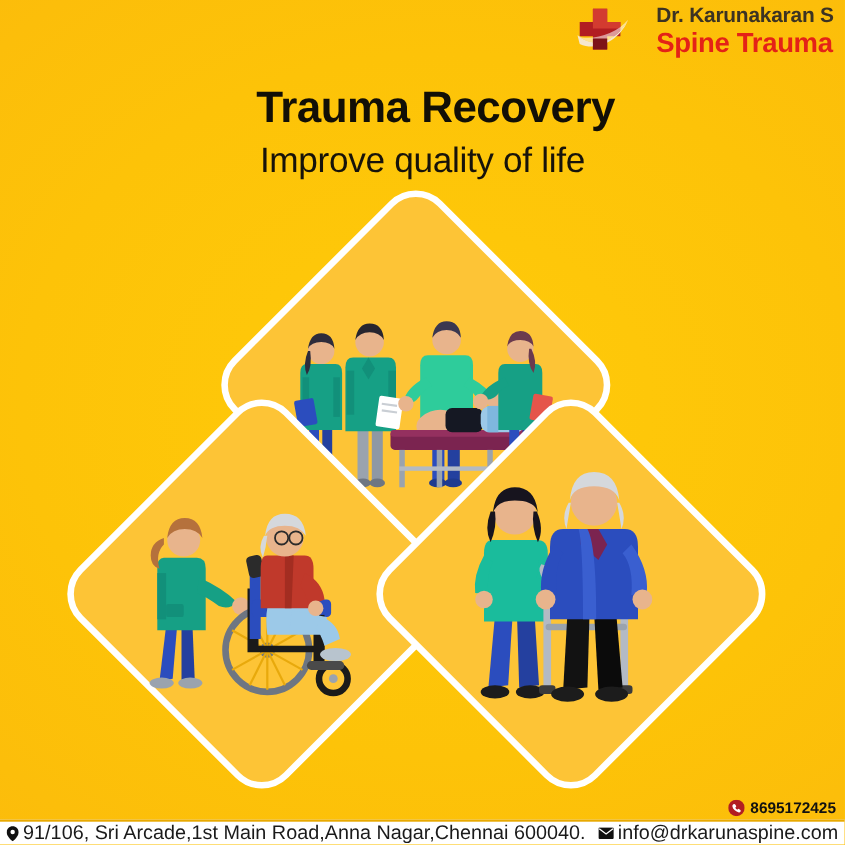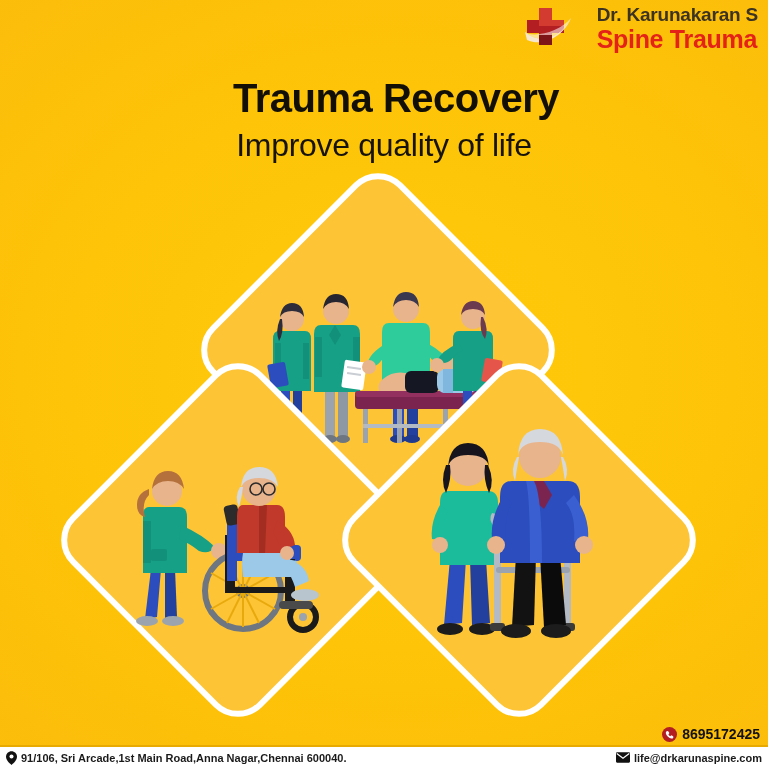--- a/index.html
+++ b/index.html
@@ -144,22 +144,22 @@
     display: flex;
     align-items: center;
     justify-content: space-between;
     box-sizing: border-box;
     padding: 0 6px;
   }
   .footer-item {
     display: flex;
     align-items: center;
     gap: 4px;
-    font-size: 11px;
-    font-weight: bold;
+    font-size: 18px;
+    font-weight: normal;
     color: #1A1A1A;
     white-space: nowrap;
   }
   .ic {
     display: inline-flex;
     align-items: center;
     justify-content: center;
     flex: 0 0 auto;
   }
 </style>
@@ -409,17 +409,17 @@
       </span>
       <span>91/106, Sri Arcade,1st Main Road,Anna Nagar,Chennai 600040.</span>
     </div>
     <div class="footer-item">
       <span class="ic">
         <svg width="14" height="11" viewBox="0 0 15 11">
           <rect x="0" y="0" width="15" height="11" rx="1.2" fill="#111111"></rect>
           <path d="M0.8 1.2 L7.5 6.2 L14.2 1.2" fill="none" stroke="#FFFFFF" stroke-width="1.3"></path>
         </svg>
       </span>
-      <span>life@drkarunaspine.com</span>
+      <span>info@drkarunaspine.com</span>
     </div>
   </div>
 
 </div>
 
 </body></html>

